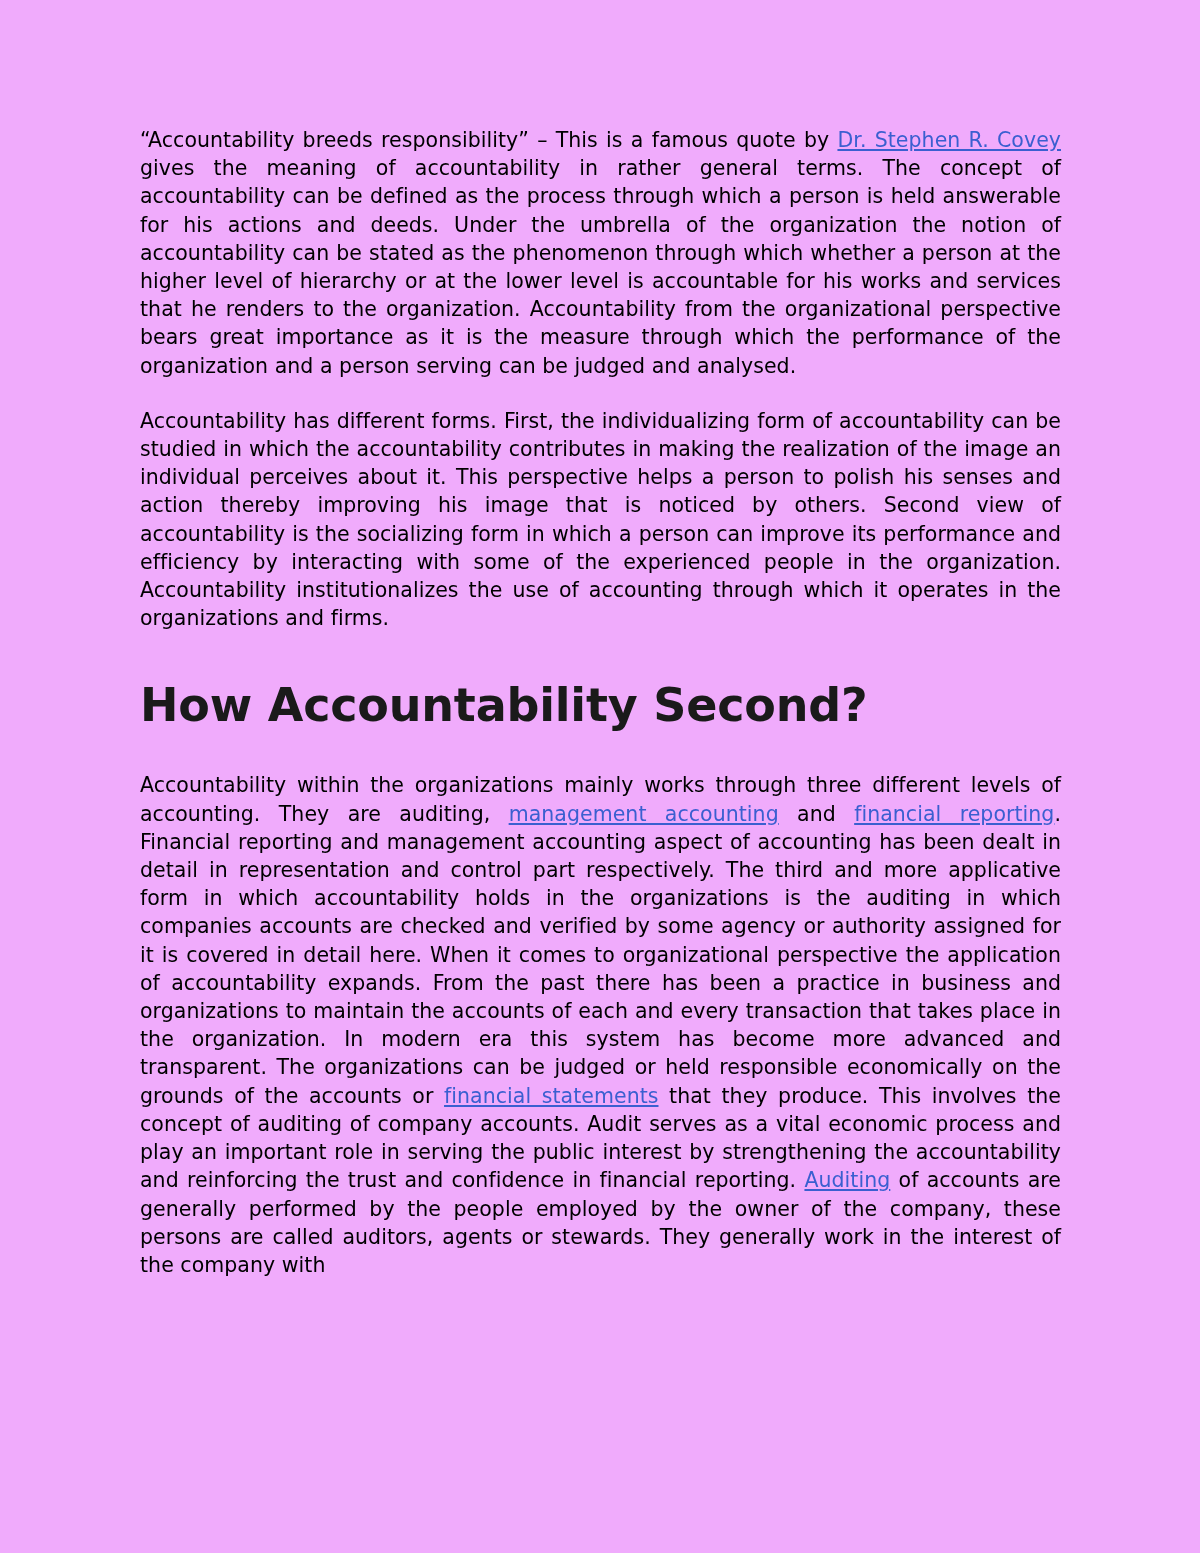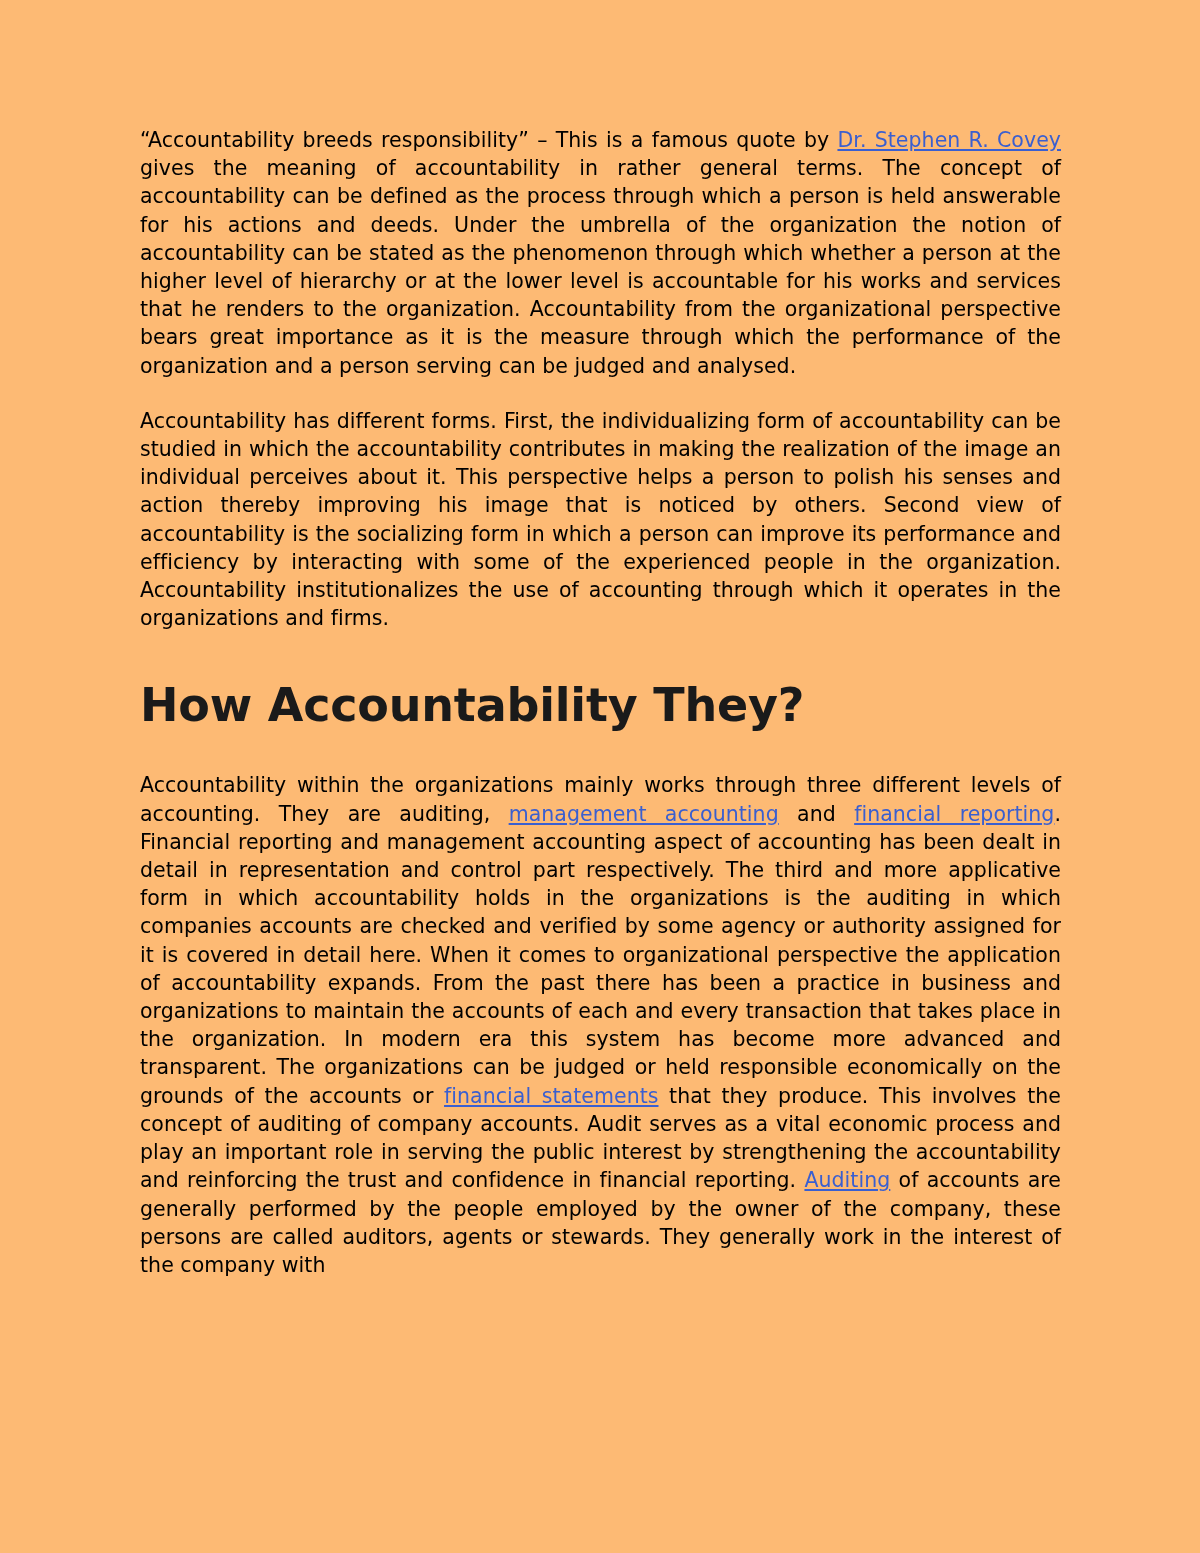--- a/index.html
+++ b/index.html
@@ -11,21 +11,21 @@
     width: 1200px;
     height: 1553px;
     font-family: "DejaVu Sans", sans-serif;
     color: #000000;
     overflow: hidden;
   }
   .page {
     position: relative;
     width: 1200px;
     height: 1553px;
-    background: #fdba74;
+    background: #f0abfc;
     box-sizing: border-box;
   }
   .content {
     position: absolute;
     left: 140px;
     top: 126px;
     width: 921px;
   }
   p.body-text {
     margin: 0 0 0 0;
@@ -65,19 +65,19 @@
 <body>
 
 <div class="page">
   <div class="content">
 
     <p class="body-text gap-after"><span>“Accountability breeds responsibility” – This is a famous quote by </span><a class="doclink" href="#">Dr. Stephen R. Covey</a><span> gives the meaning of accountability in rather general terms. The concept of accountability can be defined as the process through which a person is held answerable for his actions and deeds. Under the umbrella of the organization the notion of accountability can be stated as the phenomenon through which whether a person at the higher level of hierarchy or at the lower level is accountable for his works and services that he renders to the organization. Accountability from the organizational perspective bears great importance as it is the measure through which the performance of the organization and a person serving can be judged and analysed.</span></p>
 
     <p class="body-text"><span>Accountability has different forms. First, the individualizing form of accountability can be studied in which the accountability contributes in making the realization of the image an individual perceives about it. This perspective helps a person to polish his senses and action thereby improving his image that is noticed by others. Second view of accountability is the socializing form in which a person can improve its performance and efficiency by interacting with some of the experienced people in the organization. Accountability institutionalizes the use of accounting through which it operates in the organizations and firms.</span></p>
 
     <div class="heading-wrap">
-      <h2 class="section-heading">How Accountability They?</h2>
+      <h2 class="section-heading">How Accountability Second?</h2>
     </div>
 
     <p class="body-text"><span>Accountability within the organizations mainly works through three different levels of accounting. They are auditing, </span><a class="doclink" href="#">management accounting</a><span> and </span><a class="doclink" href="#">financial reporting</a><span>. Financial reporting and management accounting aspect of accounting has been dealt in detail in representation and control part respectively. The third and more applicative form in which accountability holds in the organizations is the auditing in which companies accounts are checked and verified by some agency or authority assigned for it is covered in detail here. When it comes to organizational perspective the application of accountability expands. From the past there has been a practice in business and organizations to maintain the accounts of each and every transaction that takes place in the organization. In modern era this system has become more advanced and transparent. The organizations can be judged or held responsible economically on the grounds of the accounts or </span><a class="doclink" href="#">financial statements</a><span> that they produce. This involves the concept of auditing of company accounts. Audit serves as a vital economic process and play an important role in serving the public interest by strengthening the accountability and reinforcing the trust and confidence in financial reporting. </span><a class="doclink" href="#">Auditing</a><span> of accounts are generally performed by the people employed by the owner of the company, these persons are called auditors, agents or stewards. They generally work in the interest of the company with</span></p>
 
   </div>
 </div>
 
 </body></html>

